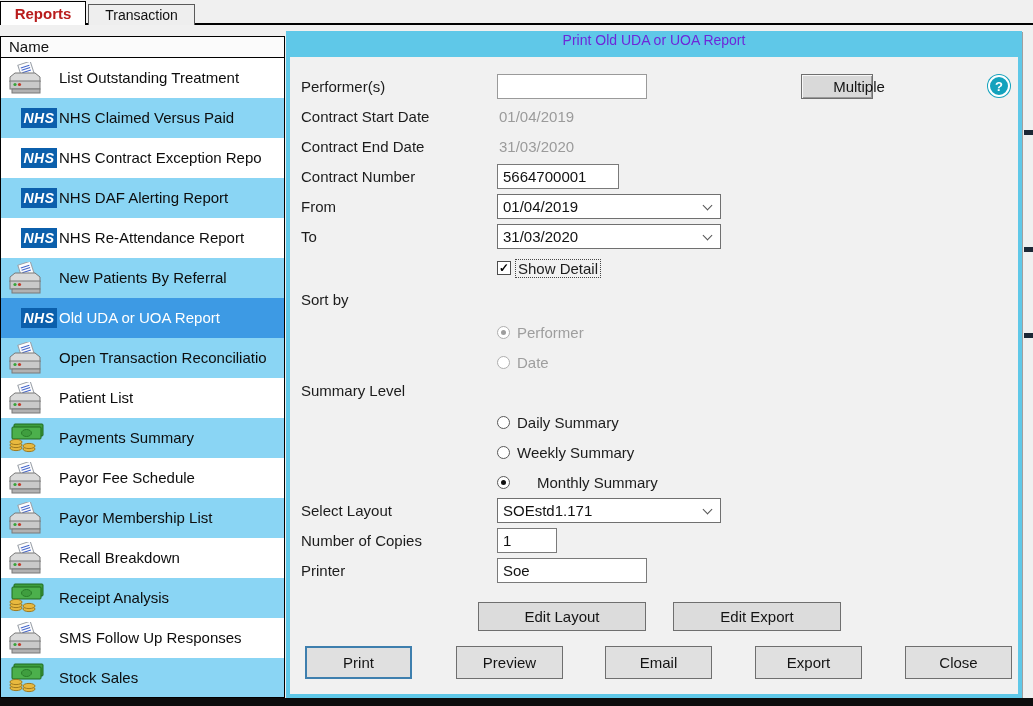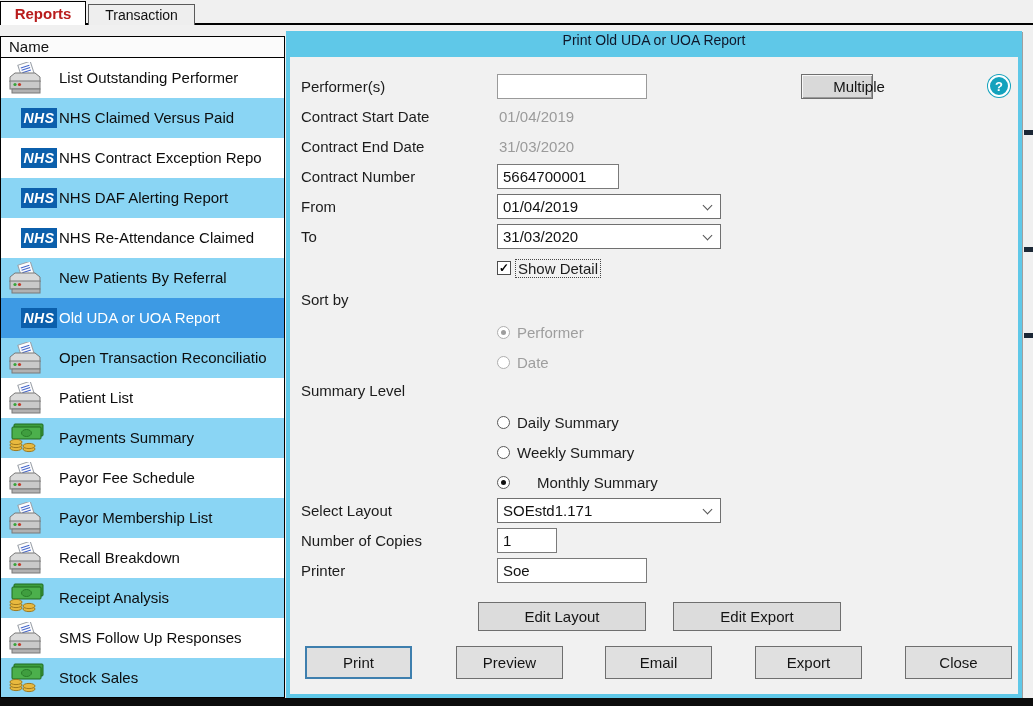--- a/index.html
+++ b/index.html
@@ -24,21 +24,21 @@
   .icon-slot { position:absolute; left:6px; top:0; width:50px; height:40px; display:flex; align-items:center; }
   .row-label { position:absolute; left:58px; top:0; height:40px; line-height:40px; font-size:15px; color:#0d0d0d; }
   .nhs-logo { width:46px; height:20px; background:#0b5fac; color:#fff; display:flex; align-items:center; justify-content:center; font-size:14px; font-weight:bold; font-style:italic; letter-spacing:0.5px; margin-left:14px; }
 
   
   .bottom-bar { position:absolute; left:0; top:698px; width:1033px; height:8px; background:#0d0d0d; z-index:6; }
   .sliver-mark { position:absolute; width:9px; height:5px; background:#1c2836; left:1024px; z-index:0; }
 
   
   .dialog { position:absolute; left:286px; top:31px; width:736px; height:667px; background:#5fc8e8; z-index:5; box-shadow:1px 1px 0 rgba(60,60,60,.45); }
-  .dialog-title { height:18px; display:flex; align-items:center; justify-content:center; font-size:14px; color:#0f172a; }
+  .dialog-title { height:18px; display:flex; align-items:center; justify-content:center; font-size:14px; color:#6d28d9; }
   .dialog-body { position:absolute; left:4px; top:26px; right:4px; bottom:4px; background:#f1f1f1; }
 
   .dlg-label { position:absolute; left:11px; font-size:15px; color:#1c1c1c; height:20px; line-height:20px; white-space:nowrap; }
   .dlg-static { position:absolute; left:209px; font-size:15px; color:#9b9b9b; height:20px; line-height:20px; }
 
   .textbox { position:absolute; left:207px; height:25px; background:#fff; border:1px solid #7a7a7a; font-size:15px; color:#111; padding:0 5px; line-height:23px; overflow:hidden; }
   .combo { position:absolute; left:207px; width:224px; height:25px; background:#fff; border:1px solid #707070; font-size:15px; color:#111; line-height:23px; padding-left:5px; }
   .combo .chev { position:absolute; right:9px; top:7px; width:7px; height:7px; border-right:1.5px solid #555; border-bottom:1.5px solid #555; transform:rotate(45deg); }
 
   .checkbox { position:absolute; left:207px; width:14px; height:14px; background:#fff; border:1px solid #4d4d4d; font-size:12px; line-height:12px; text-align:center; color:#000; }
@@ -88,21 +88,21 @@
                 <rect x="13" y="1" width="13" height="15" fill="#fdfdfd" stroke="#9aa0a8"></rect>
                 <path d="M15 4.5h9M15 7h9M15 9.5h9M15 12h6" stroke="#4466cc" stroke-width="1" fill="none"></path>
               </g>
               <path d="M3 15 L8 11 h20 l5 4 v5 H3 Z" fill="#dadada" stroke="#787878"></path>
               <rect x="3" y="19" width="30" height="8" fill="#c9c9c9" stroke="#787878"></rect>
               <rect x="5" y="27" width="28" height="4" fill="#b2b2b2" stroke="#787878"></rect>
               <circle cx="8" cy="22.5" r="1.6" fill="#3aa43a"></circle>
               <circle cx="12.5" cy="22.5" r="1.6" fill="#c03a2b"></circle>
             </svg>
           </span>
-          <span class="row-label">List Outstanding Performer</span>
+          <span class="row-label">List Outstanding Treatment</span>
         </div>
         <div class="row alt">
           <span class="icon-slot">
             <div class="nhs-logo">NHS</div>
           </span>
           <span class="row-label">NHS Claimed Versus Paid</span>
         </div>
         <div class="row">
           <span class="icon-slot">
             <div class="nhs-logo">NHS</div>
@@ -112,21 +112,21 @@
         <div class="row alt">
           <span class="icon-slot">
             <div class="nhs-logo">NHS</div>
           </span>
           <span class="row-label">NHS DAF Alerting Report</span>
         </div>
         <div class="row">
           <span class="icon-slot">
             <div class="nhs-logo">NHS</div>
           </span>
-          <span class="row-label">NHS Re-Attendance Claimed</span>
+          <span class="row-label">NHS Re-Attendance Report</span>
         </div>
         <div class="row alt">
           <span class="icon-slot">
             <svg width="36" height="33" viewBox="0 0 36 33">
               <g transform="rotate(-18 19 9)">
                 <rect x="13" y="1" width="13" height="15" fill="#fdfdfd" stroke="#9aa0a8"></rect>
                 <path d="M15 4.5h9M15 7h9M15 9.5h9M15 12h6" stroke="#4466cc" stroke-width="1" fill="none"></path>
               </g>
               <path d="M3 15 L8 11 h20 l5 4 v5 H3 Z" fill="#dadada" stroke="#787878"></path>
               <rect x="3" y="19" width="30" height="8" fill="#c9c9c9" stroke="#787878"></rect>

